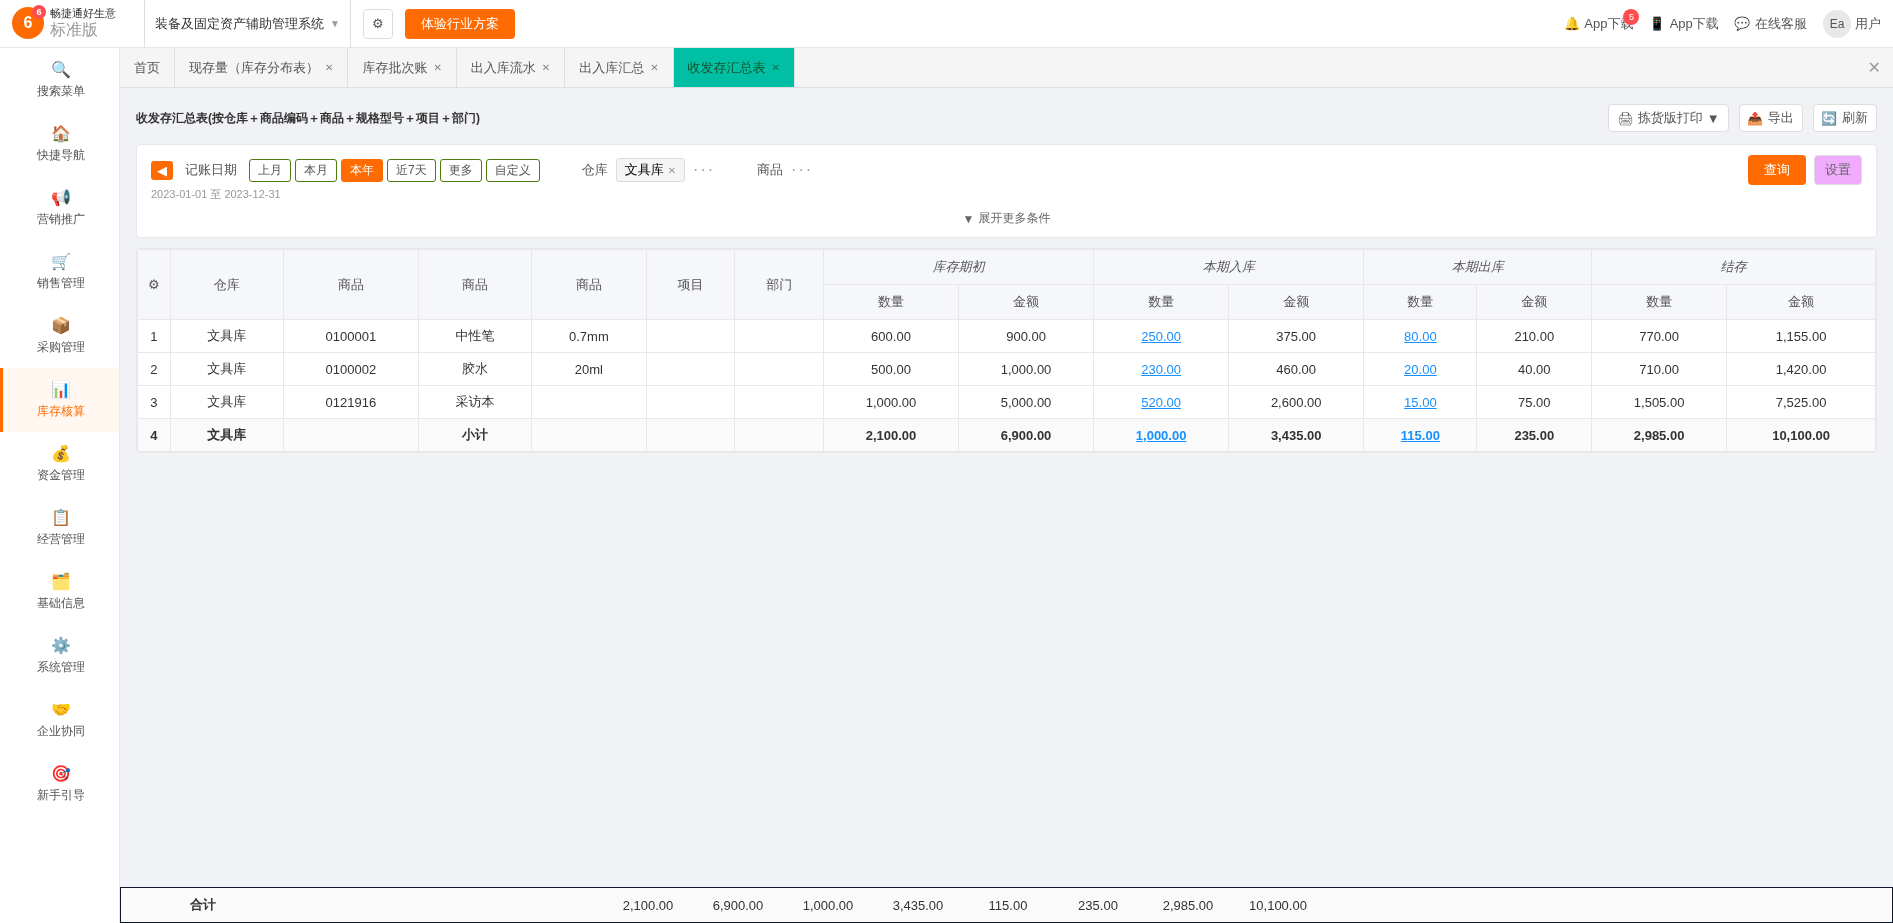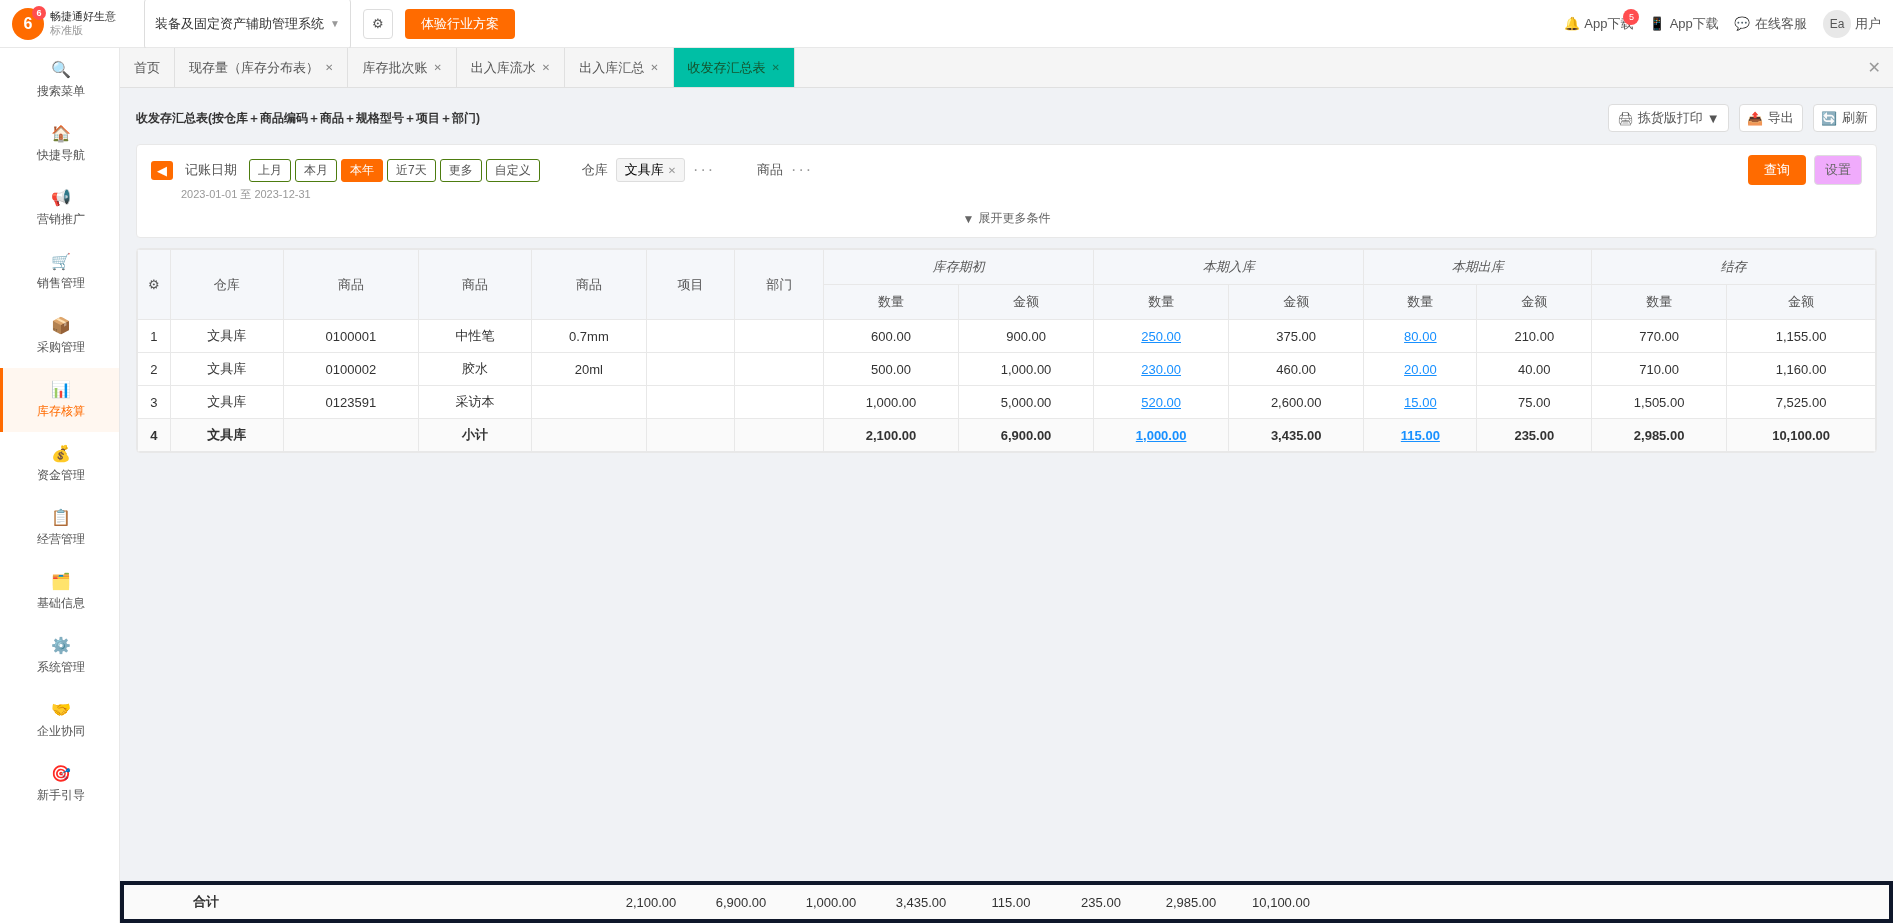--- a/index.html
+++ b/index.html
@@ -4,21 +4,21 @@
   <style>
     * { box-sizing: border-box; margin: 0; padding: 0; }
     body { font-family: 'Microsoft YaHei', Arial, sans-serif; font-size: 13px; background: #f0f2f5; display: flex; flex-direction: column; height: 923px; overflow: hidden; }
 
     
     .top-header { display: flex; align-items: center; background: #fff; border-bottom: 1px solid #e8e8e8; height: 48px; padding: 0 12px; gap: 12px; flex-shrink: 0; }
     .logo-area { display: flex; align-items: center; gap: 6px; width: 120px; }
     .logo-icon { width: 32px; height: 32px; background: #ff6b00; border-radius: 50%; display: flex; align-items: center; justify-content: center; color: white; font-weight: bold; font-size: 16px; position: relative; }
     .logo-badge { position: absolute; top: -2px; right: -2px; background: #ff4d4f; color: white; border-radius: 50%; width: 14px; height: 14px; font-size: 9px; display: flex; align-items: center; justify-content: center; }
     .logo-text { font-size: 11px; color: #333; line-height: 1.3; }
-    .logo-sub { font-size: 11px; color: #999; }
+    .logo-sub { font-size: 16px; color: #999; }
     .system-title { display: flex; align-items: center; gap: 6px; border: 1px solid #ddd; border-radius: 4px; padding: 16px 10px; font-size: 13px; color: #333; cursor: pointer; }
     .system-title .chevron { color: #999; font-size: 10px; }
     .gear-btn { width: 30px; height: 30px; border: 1px solid #ddd; border-radius: 4px; display: flex; align-items: center; justify-content: center; cursor: pointer; color: #555; }
     .trial-btn { background: #ff6b00; color: white; border: none; border-radius: 4px; padding: 6px 16px; font-size: 13px; cursor: pointer; }
     .header-right { margin-left: auto; display: flex; align-items: center; gap: 16px; }
     .header-right-item { display: flex; align-items: center; gap: 4px; font-size: 13px; color: #555; cursor: pointer; position: relative; }
     .notif-badge { background: #ff4d4f; color: white; border-radius: 50%; width: 16px; height: 16px; font-size: 9px; display: flex; align-items: center; justify-content: center; position: absolute; top: -6px; right: -6px; }
     .user-avatar { width: 28px; height: 28px; background: #e8e8e8; border-radius: 50%; display: flex; align-items: center; justify-content: center; font-size: 12px; color: #555; }
 
     
@@ -69,21 +69,21 @@
     .data-table-wrapper { background: #fff; border: 1px solid #e8e8e8; border-radius: 4px; overflow: hidden; }
     .data-table { width: 100%; border-collapse: collapse; font-size: 13px; }
     .data-table th { background: #f5f7fa; color: #555; font-weight: 500; padding: 8px 10px; text-align: center; border: 1px solid #e8e8e8; white-space: nowrap; }
     .data-table td { padding: 7px 10px; text-align: center; border: 1px solid #e8e8e8; color: #333; }
     .data-table .subtotal td { font-weight: bold; background: #fafafa; }
     .data-table .link-val { color: #1890ff; text-decoration: underline; cursor: pointer; }
     .settings-col { width: 32px; text-align: center; }
     .th-group { background: #ecf4fe; font-style: italic; }
 
     
-    .total-bar { background: #fafafa; border-top: 2px solid #e0e0e0; padding: 8px 10px; display: flex; align-items: center; font-size: 13px; font-weight: 500; color: #333; border: 4px solid #0f172a; flex-shrink: 0; }
+    .total-bar { background: #fafafa; border-top: 2px solid #e0e0e0; padding: 8px 10px; display: flex; align-items: center; font-size: 13px; font-weight: 500; color: #333; border: 1px solid #0f172a; flex-shrink: 0; }
   </style>
 </head>
 <body>
 
 <div class="top-header">
   <div class="logo-area">
     <div class="logo-icon">
       <span>6</span>
       <div class="logo-badge">6</div>
     </div>
@@ -246,21 +246,21 @@
           </div>
           <div style="display:flex;align-items:center;gap:8px;margin-left:30px;">
             <span class="filter-label">商品</span>
             <span class="dots-btn">···</span>
           </div>
           <div style="margin-left:auto;display:flex;gap:8px;">
             <button class="query-btn">查询</button>
             <button class="settings-btn">设置</button>
           </div>
         </div>
-        <div style="font-size:11px;color:#999;margin-left:30px;margin-top:2px;">2023-01-01 至 2023-12-31</div>
+        <div style="font-size:11px;color:#999;margin-top:2px;">2023-01-01 至 2023-12-31</div>
         <div class="filter-expand">
           <div class="expand-btn">
             <span>▼</span>
             <span>展开更多条件</span>
           </div>
         </div>
       </div>
 
       <div class="data-table-wrapper">
         <table class="data-table">
@@ -317,26 +317,26 @@
                 <td>20ml</td>
                 <td></td>
                 <td></td>
                 <td>500.00</td>
                 <td>1,000.00</td>
                 <td class="link-val" style="cursor: pointer;">230.00</td>
                 <td>460.00</td>
                 <td class="link-val" style="cursor: pointer;">20.00</td>
                 <td>40.00</td>
                 <td>710.00</td>
-                <td>1,160.00</td>
+                <td>1,420.00</td>
               </tr>
               <tr>
                 <td>3</td>
                 <td>文具库</td>
-                <td>0123591</td>
+                <td>0121916</td>
                 <td>采访本</td>
                 <td></td>
                 <td></td>
                 <td></td>
                 <td>1,000.00</td>
                 <td>5,000.00</td>
                 <td class="link-val" style="cursor: pointer;">520.00</td>
                 <td>2,600.00</td>
                 <td class="link-val" style="cursor: pointer;">15.00</td>
                 <td>75.00</td>

